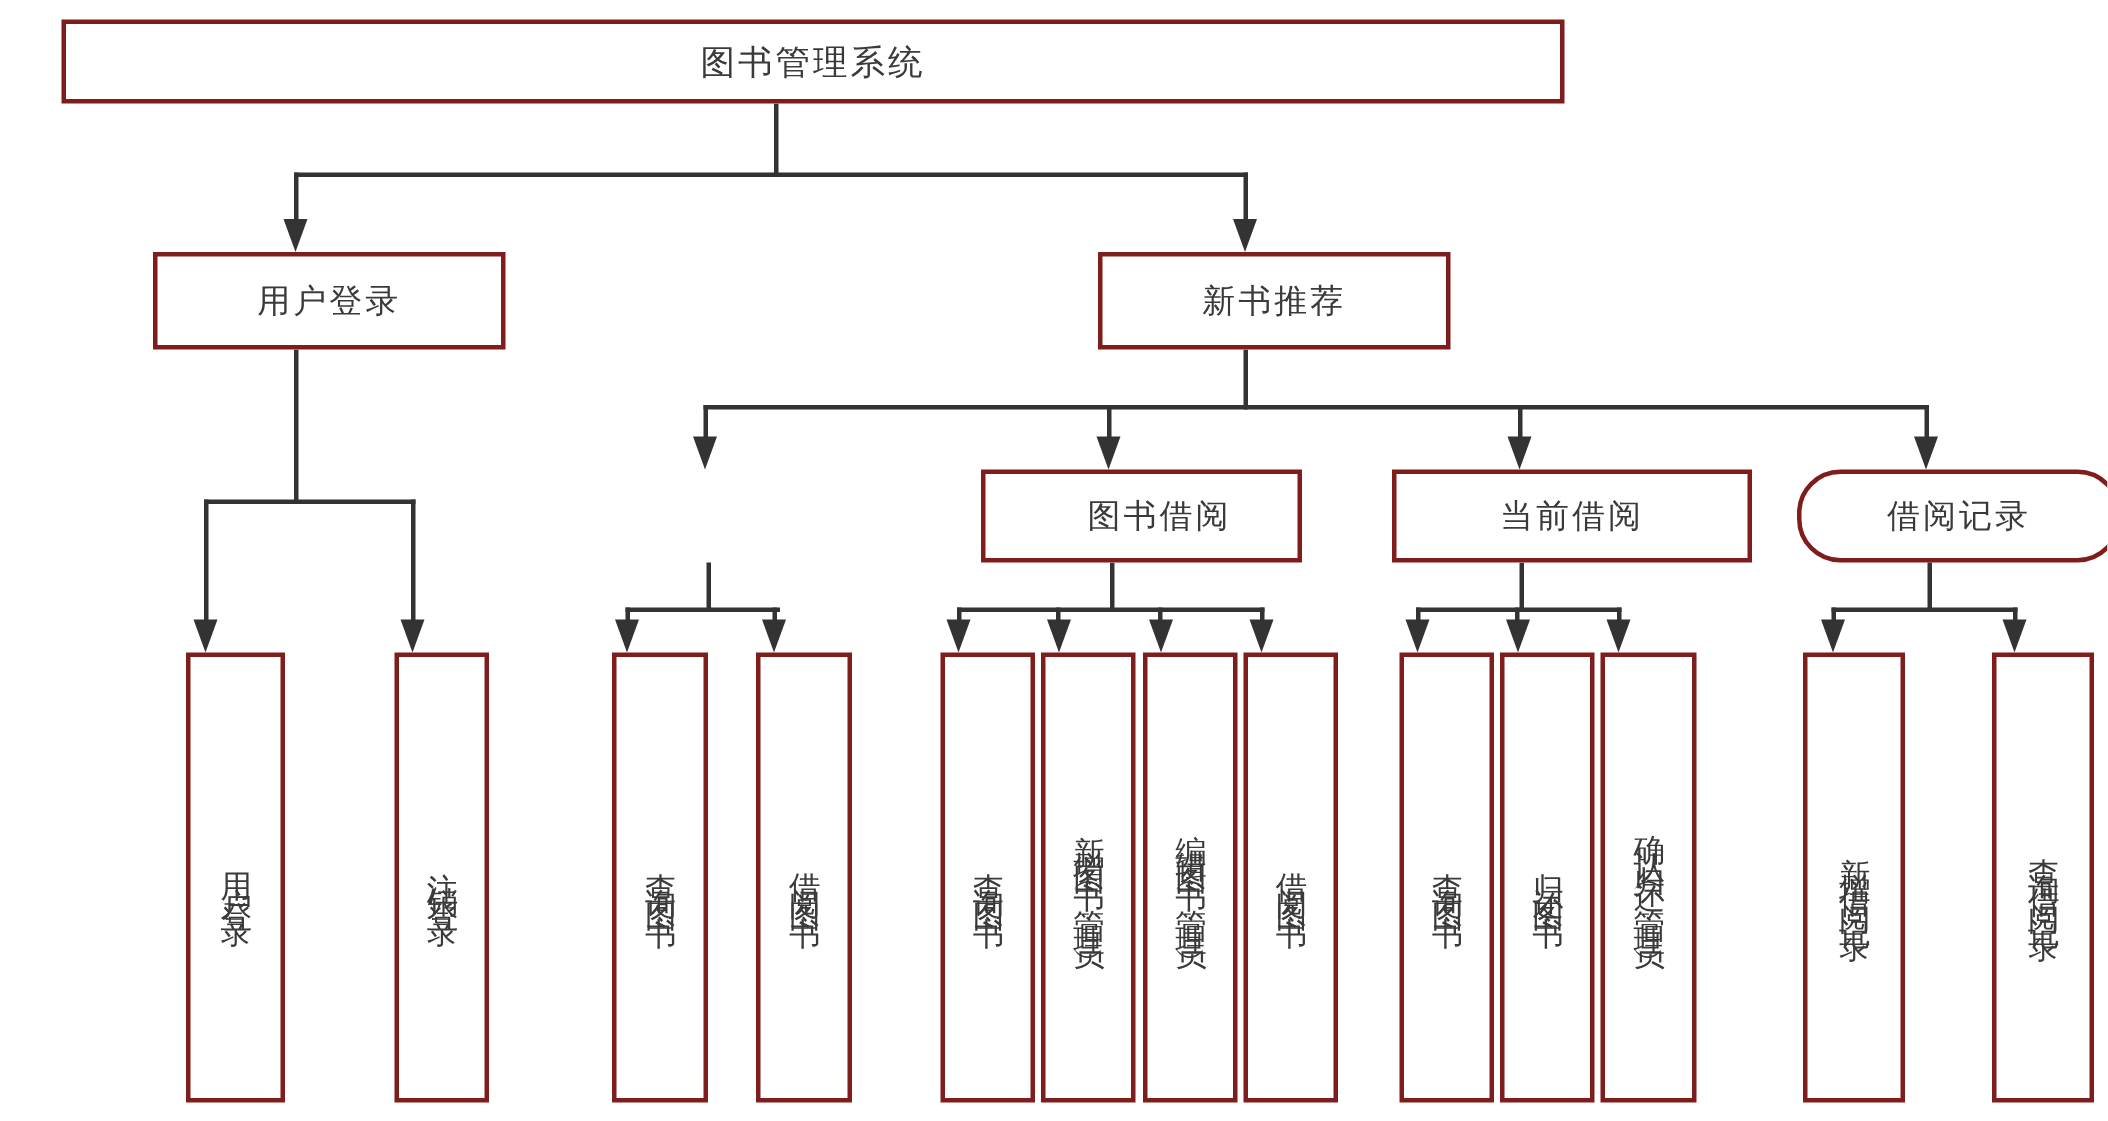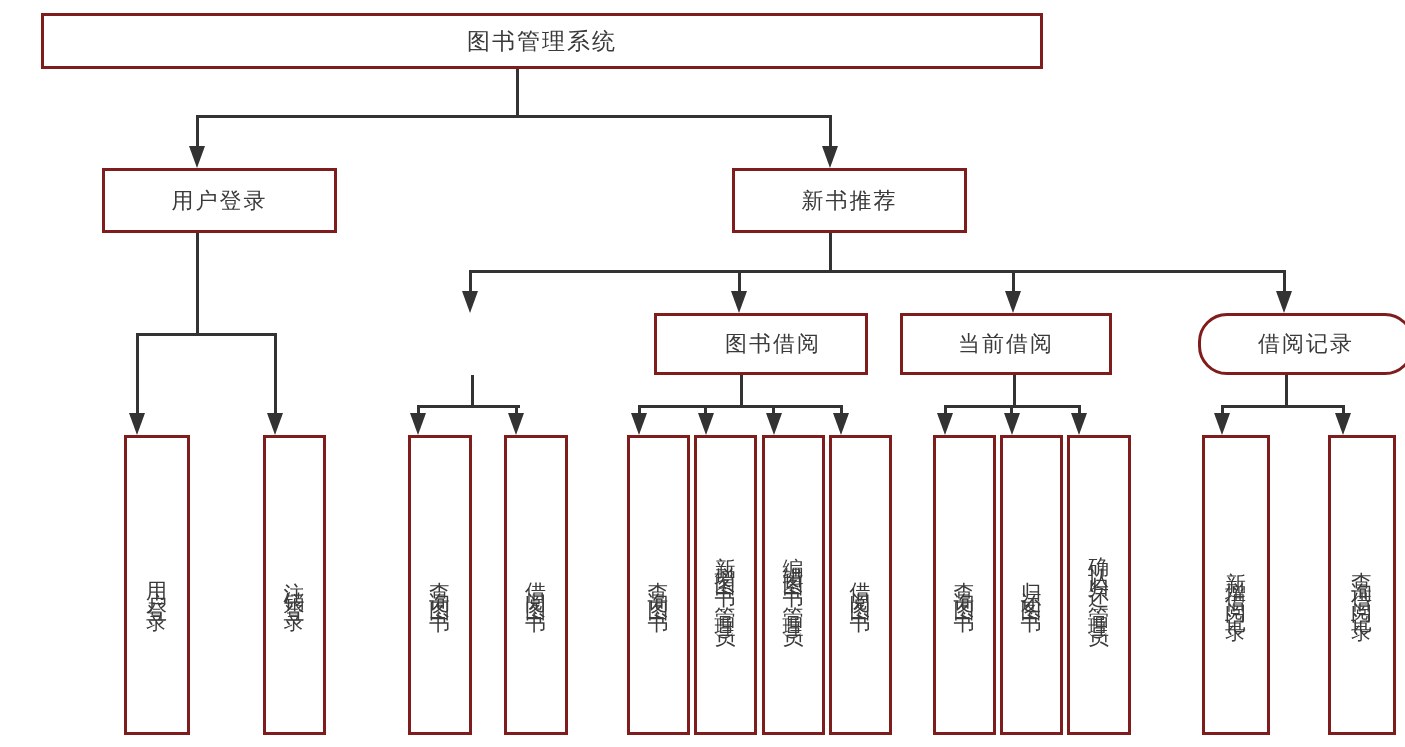--- a/index.html
+++ b/index.html
@@ -86,21 +86,21 @@
   <div class="line" style="left:468.5px; top:270px; width:3px; height:25px;"></div>
   <div class="arrow" style="left:462px; top:291px;"></div>
   <div class="line" style="left:737.5px; top:270px; width:3px; height:25px;"></div>
   <div class="arrow" style="left:731px; top:291px;"></div>
   <div class="line" style="left:1011.5px; top:270px; width:3px; height:25px;"></div>
   <div class="arrow" style="left:1005px; top:291px;"></div>
   <div class="line" style="left:1282.5px; top:270px; width:3px; height:25px;"></div>
   <div class="arrow" style="left:1276px; top:291px;"></div>
 
   <div class="node hnode" style="left:634px; top:313px; width:214px; height:62px;padding-left:24px;">图书借阅</div>
-  <div class="node hnode" style="left:880px; top:313px; width:212px; height:62px;">当前借阅</div>
+  <div class="node hnode" style="left:908px; top:313px; width:240px; height:62px;">当前借阅</div>
   <div class="node hnode" style="left:1178px; top:313px; width:216px; height:62px;border-radius:29px;">借阅记录</div>
 
   <div class="line" style="left:470.5px; top:375px; width:3px; height:33px;"></div>
   <div class="line" style="left:416.5px; top:405px; width:103px; height:3px;"></div>
   <div class="line" style="left:416.5px; top:405px; width:3px; height:10px;"></div>
   <div class="arrow" style="left:410px; top:413px;"></div>
   <div class="line" style="left:514.5px; top:405px; width:3px; height:10px;"></div>
   <div class="arrow" style="left:508px; top:413px;"></div>
 
   <div class="line" style="left:739.5px; top:375px; width:3px; height:33px;"></div>

